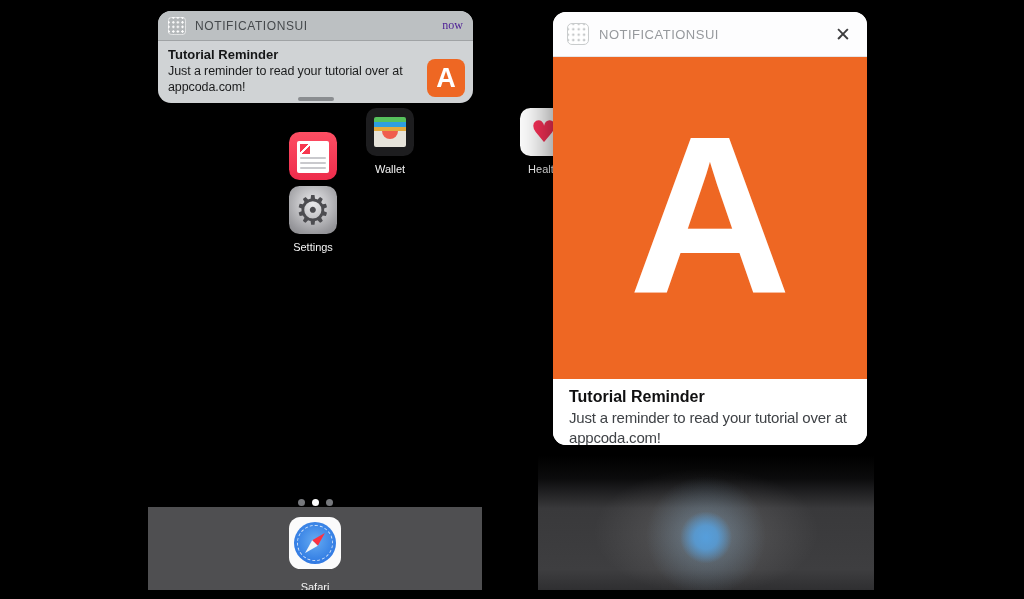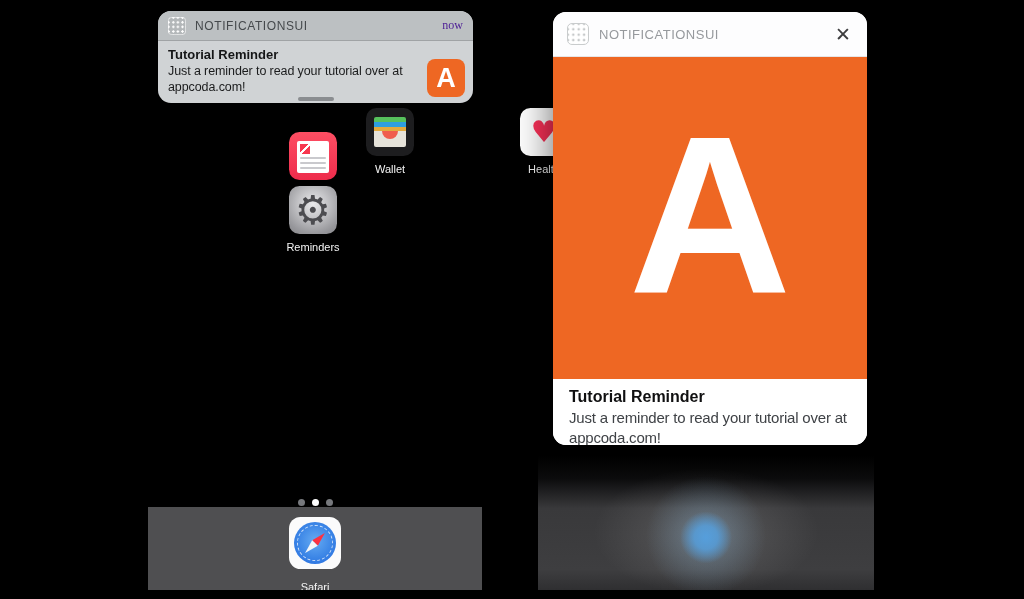--- a/index.html
+++ b/index.html
@@ -166,21 +166,21 @@
       <div class="icon icon-health">
         <span class="health-heart">♥</span>
       </div>
       <div class="app-label">Health</div>
     </div>
 
     <div class="app" style="left:133px; top:186px;">
       <div class="icon icon-settings">
         <span class="settings-gear">⚙</span>
       </div>
-      <div class="app-label">Reminders</div>
+      <div class="app-label">Settings</div>
     </div>
 
     <div class="page-dots"><span class="dot"></span><span class="dot active"></span><span class="dot"></span></div>
 
     <div class="dock">
       <div class="app">
         <div class="icon icon-safari">
           <div class="safari-dial">
             <div class="safari-ring"></div>
             <div class="safari-needle">

